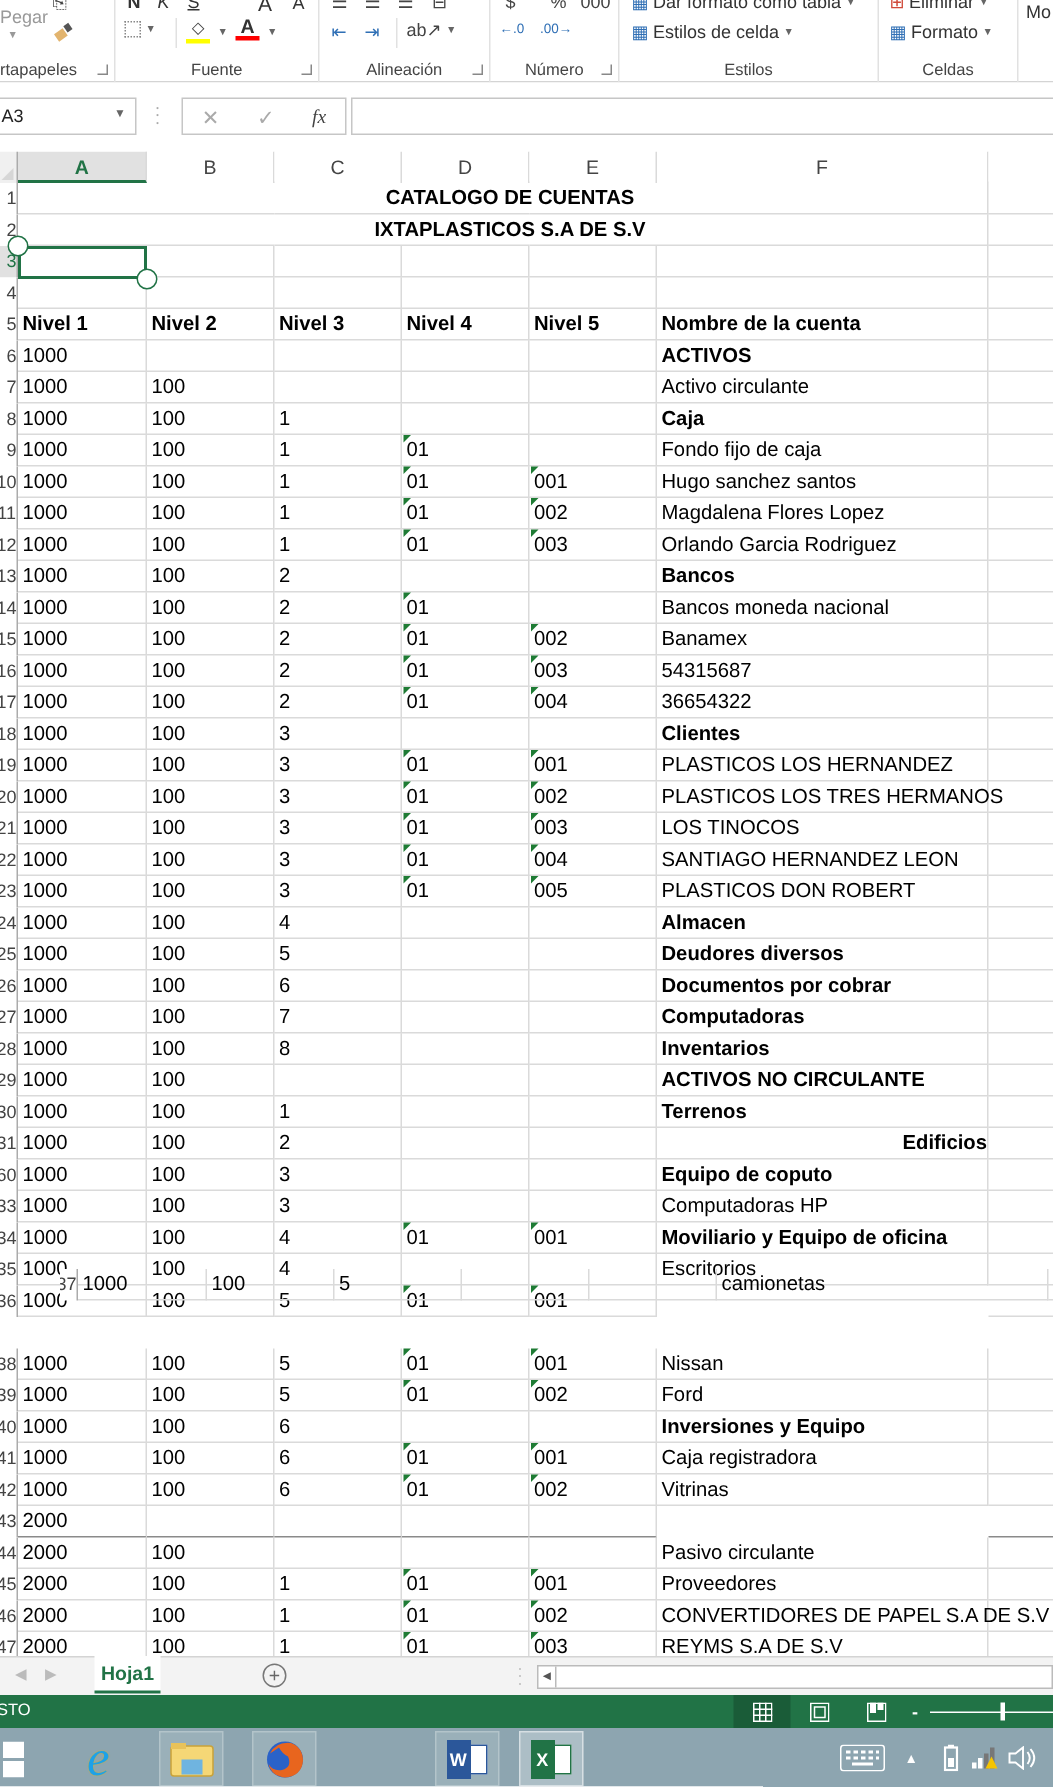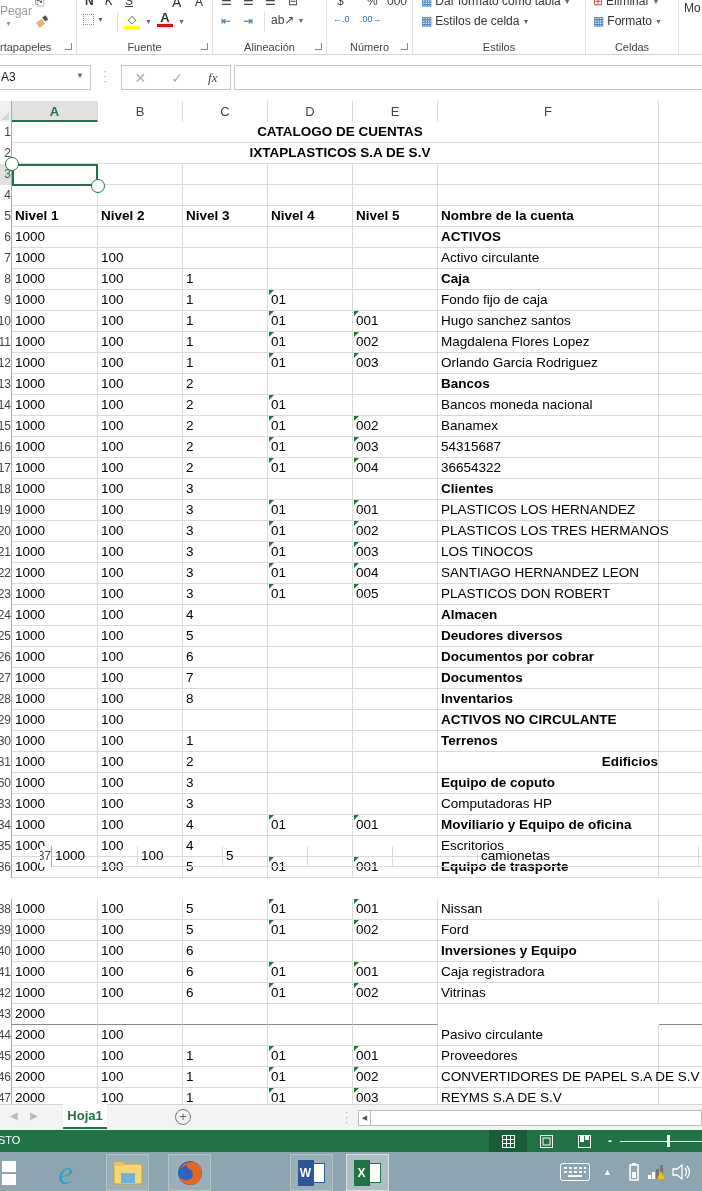--- a/index.html
+++ b/index.html
@@ -492,21 +492,21 @@
           <div class="cell b" style="left: 438px; width: 221px;">Documentos por cobrar</div>
           <div class="cell" style="left: 659px; width: 60px;"></div>
         </div>
         <div class="row" style="top: 546px;">
           <div class="rh">27</div>
           <div class="cell" style="left: 12px; width: 86px;">1000</div>
           <div class="cell" style="left: 98px; width: 85px;">100</div>
           <div class="cell" style="left: 183px; width: 85px;">7</div>
           <div class="cell" style="left: 268px; width: 85px;"></div>
           <div class="cell" style="left: 353px; width: 85px;"></div>
-          <div class="cell b" style="left: 438px; width: 221px;">Documentos</div>
+          <div class="cell b" style="left: 438px; width: 221px;">Computadoras</div>
           <div class="cell" style="left: 659px; width: 60px;"></div>
         </div>
         <div class="row" style="top: 567px;">
           <div class="rh">28</div>
           <div class="cell" style="left: 12px; width: 86px;">1000</div>
           <div class="cell" style="left: 98px; width: 85px;">100</div>
           <div class="cell" style="left: 183px; width: 85px;">8</div>
           <div class="cell" style="left: 268px; width: 85px;"></div>
           <div class="cell" style="left: 353px; width: 85px;"></div>
           <div class="cell b" style="left: 438px; width: 221px;">Inventarios</div>
@@ -582,21 +582,20 @@
           <div class="cell" style="left: 438px; width: 221px;">Escritorios</div>
           <div class="cell" style="left: 659px; width: 60px;"></div>
         </div>
         <div class="row" style="top: 735px;">
           <div class="rh">36</div>
           <div class="cell" style="left: 12px; width: 86px;">1000</div>
           <div class="cell" style="left: 98px; width: 85px;">100</div>
           <div class="cell" style="left: 183px; width: 85px;">5</div>
           <div class="cell tri" style="left: 268px; width: 85px;">01</div>
           <div class="cell tri" style="left: 353px; width: 85px;">001</div>
-          <div class="cell b" style="left: 438px; width: 221px;">Equipo de trasporte</div>
           <div class="cell" style="left: 659px; width: 60px;"></div>
         </div>
         <div class="row" style="top: 724px; margin-left: 40px;">
           <div class="rh">37</div>
           <div class="cell" style="left: 12px; width: 86px;">1000</div>
           <div class="cell" style="left: 98px; width: 85px;">100</div>
           <div class="cell" style="left: 183px; width: 85px;">5</div>
           <div class="cell" style="left: 268px; width: 85px;"></div>
           <div class="cell" style="left: 353px; width: 85px;"></div>
           <div class="cell" style="left: 438px; width: 221px;">camionetas</div>

